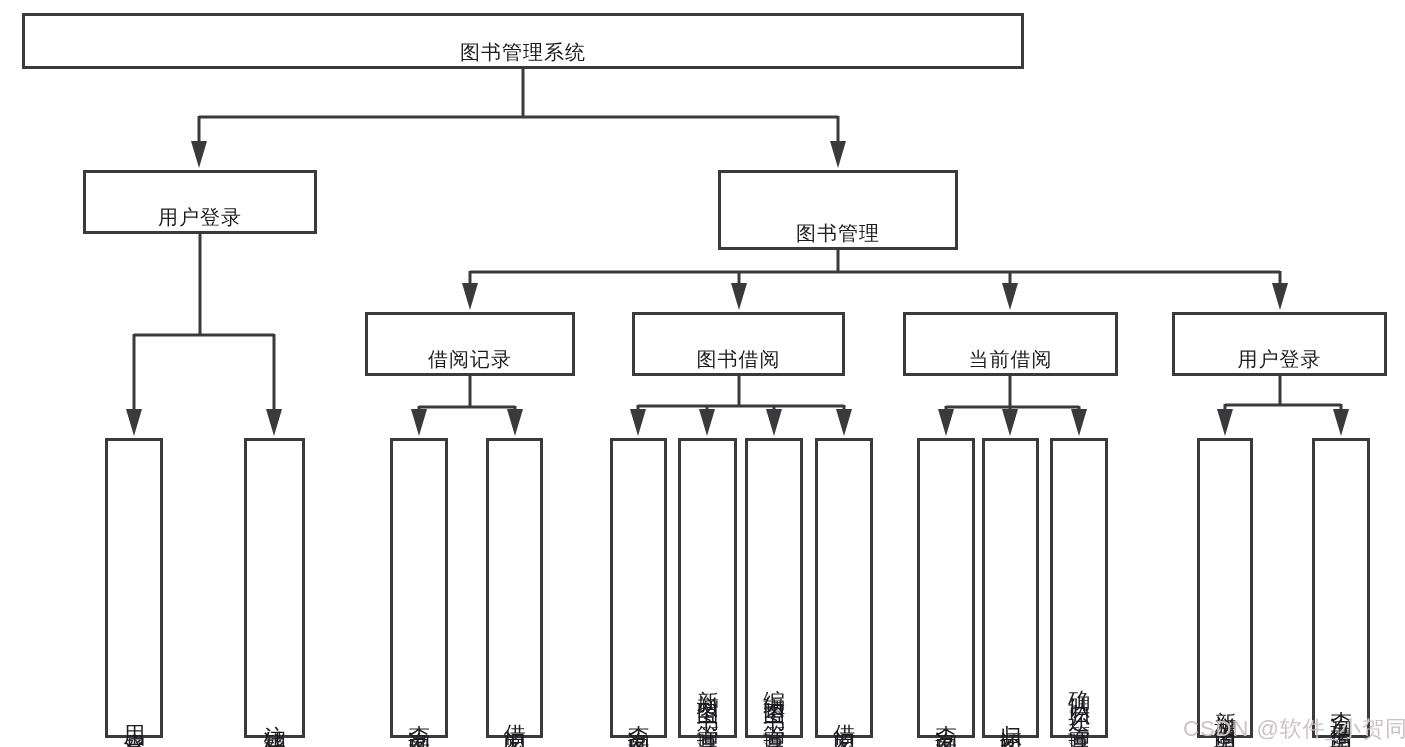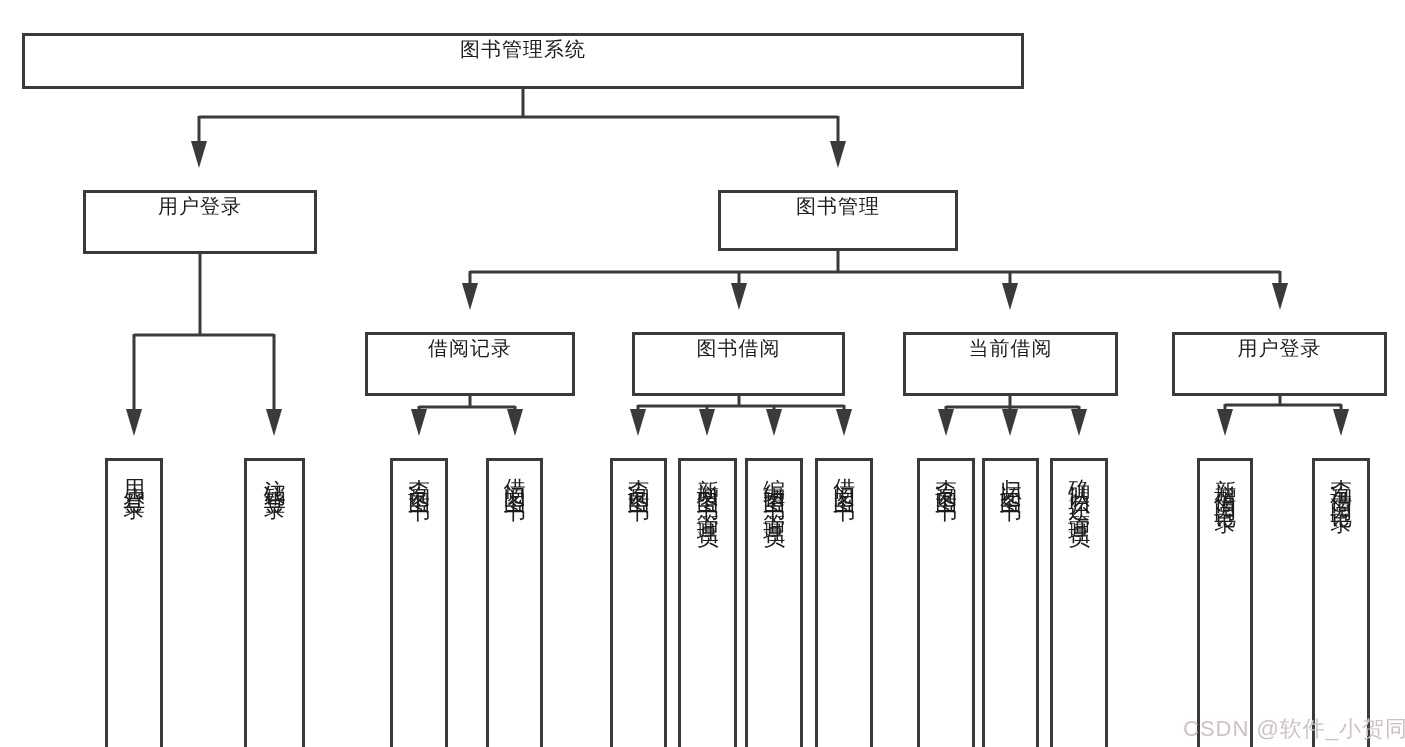--- a/index.html
+++ b/index.html
@@ -22,25 +22,24 @@
     width: 1405px;
     height: 747px;
     z-index: 1;
   }
   .node {
     position: absolute;
     box-sizing: border-box;
     background: #ffffff;
     border: 3px solid #3a3a3c;
     display: flex;
-    align-items: flex-start;
+    align-items: flex-end;
     justify-content: center;
     z-index: 2;
     color: #1c1c1e;
-    margin-top: 20px;
   }
   .h-node {
     font-size: 20px;
     letter-spacing: 1px;
     white-space: nowrap;
   }
   .v-node .vtext {
     writing-mode: vertical-rl;
     text-orientation: mixed;
     font-size: 22px;
@@ -112,21 +111,21 @@
     </g>
   </svg>
 
   <div class="node h-node" style="left:22px; top:13px; width:1002px; height:56px;">
     <span>图书管理系统</span>
   </div>
 
   <div class="node h-node" style="left:83px; top:170px; width:234px; height:64px;">
     <span>用户登录</span>
   </div>
-  <div class="node h-node" style="left:718px; top:170px; width:240px; height:61px;">
+  <div class="node h-node" style="left:718px; top:170px; width:240px; height:80px;">
     <span>图书管理</span>
   </div>
 
   <div class="node h-node" style="left:365px; top:312px; width:210px; height:64px;">
     <span>借阅记录</span>
   </div>
   <div class="node h-node" style="left:632px; top:312px; width:213px; height:64px;">
     <span>图书借阅</span>
   </div>
   <div class="node h-node" style="left:903px; top:312px; width:215px; height:64px;">

